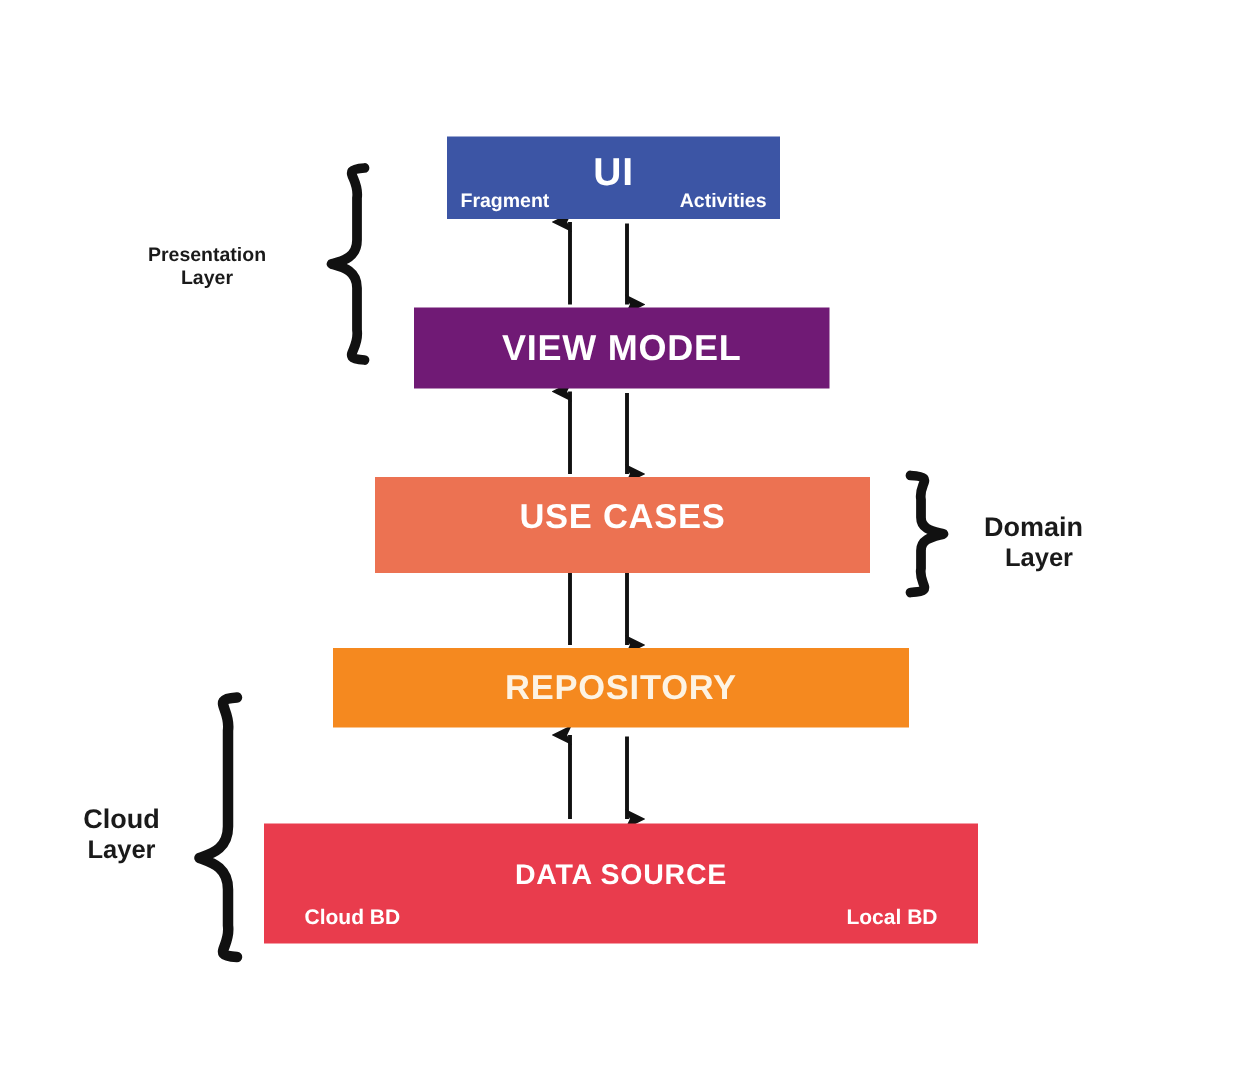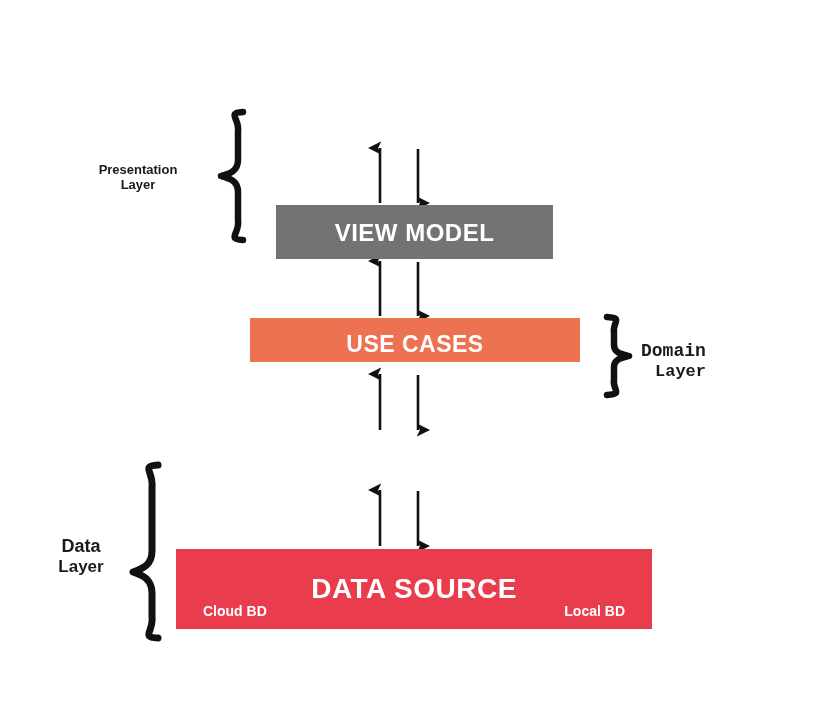--- a/index.html
+++ b/index.html
@@ -74,21 +74,21 @@
   #box-viewmodel .box-title {
     top: 14px;
     font-size: 24px;
   }
 
   
   #box-usecases {
     left: 250px;
     top: 318px;
     width: 330px;
-    height: 44px;
+    height: 64px;
     background: #ec7252;
   }
   #box-usecases .box-title {
     top: 13px;
     font-size: 23px;
   }
 
   
   #box-repository {
     left: 222px;
@@ -106,21 +106,21 @@
   
   #box-datasource {
     left: 176px;
     top: 549px;
     width: 476px;
     height: 80px;
     background: #e93c4d;
   }
   #box-datasource .box-title {
     top: 24px;
-    font-size: 28px;
+    font-size: 19px;
     text-align: center;
   }
   #box-datasource .box-sublabel { bottom: 10px; font-size: 14px; }
   #box-datasource .sub-left  { left: 27px; }
   #box-datasource .sub-right { right: 27px; }
 
   
   .brace-label {
     position: absolute;
     color: #1a1a1a;
@@ -134,26 +134,25 @@
   #label-presentation {
     left: 73px;
     top: 163px;
     font-size: 13px;
     text-align: center;
     width: 130px;
   }
   #label-presentation .l2 { text-align: center; }
 
   #label-domain {
-    left: 641px;
+    left: 656px;
     top: 341px;
     font-size: 18px;
     text-align: left;
     width: 120px;
-    font-family: Liberation Mono, monospace;
   }
   #label-domain .l2 { font-size: 17px; padding-left: 14px; }
 
   #label-data {
     left: 44px;
     top: 536px;
     font-size: 18px;
     text-align: center;
     width: 74px;
   }
@@ -222,44 +221,52 @@
 
     <path d="M 158 465
              C 140 466, 154 472, 152 487
              L 152 551
              C 152 566, 141 569, 133 572
              C 141 575, 152 578, 152 593
              L 152 617
              C 154 632, 140 637, 158 638" fill="none" stroke="#111111" stroke-width="7" stroke-linecap="round" stroke-linejoin="round"></path>
   </svg>
 
-
-  <div class="layer-box" id="box-viewmodel" style="background: #737373;">
+  <div class="layer-box" id="box-ui" style="background: rgb(60, 85, 165);">
+    <span class="box-title">UI</span>
+    <span class="box-sublabel sub-left">Fragment</span>
+    <span class="box-sublabel sub-right">Activities</span>
+  </div>
+
+  <div class="layer-box" id="box-viewmodel" style="background: #701a75;">
     <span class="box-title">VIEW MODEL</span>
   </div>
 
   <div class="layer-box" id="box-usecases" style="background: rgb(236, 114, 82);">
     <span class="box-title">USE CASES</span>
   </div>
 
+  <div class="layer-box" id="box-repository" style="background: rgb(245, 137, 31);">
+    <span class="box-title">REPOSITORY</span>
+  </div>
 
   <div class="layer-box" id="box-datasource" style="background: rgb(233, 60, 77);">
     <span class="box-title">DATA SOURCE</span>
     <span class="box-sublabel sub-left">Cloud BD</span>
     <span class="box-sublabel sub-right">Local BD</span>
   </div>
 
   <div class="brace-label" id="label-presentation">
     <span class="l1">Presentation</span>
     <span class="l2">Layer</span>
   </div>
 
   <div class="brace-label" id="label-domain">
     <span class="l1">Domain</span>
     <span class="l2">Layer</span>
   </div>
 
   <div class="brace-label" id="label-data">
-    <span class="l1">Data</span>
+    <span class="l1">Cloud</span>
     <span class="l2">Layer</span>
   </div>
 
 </div>
 
 </body></html>

